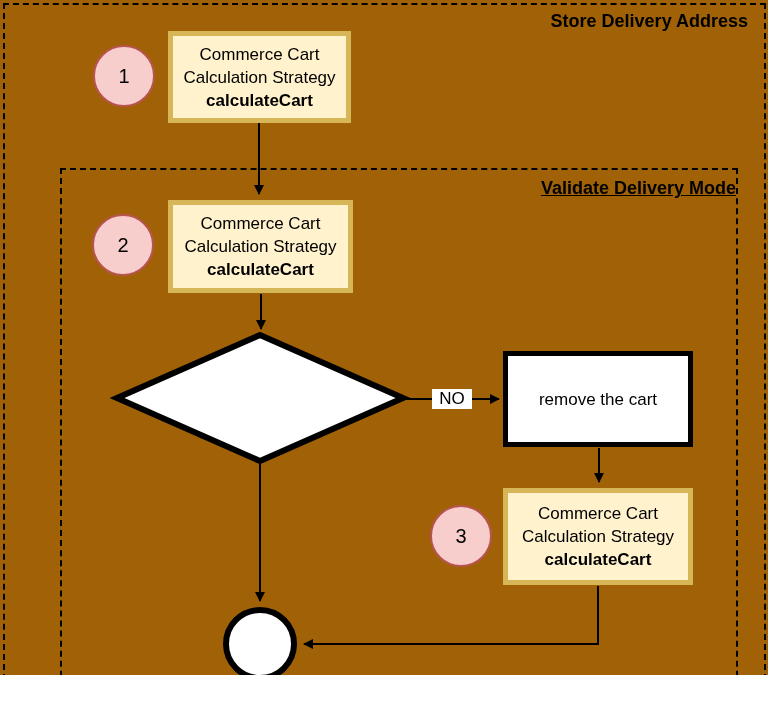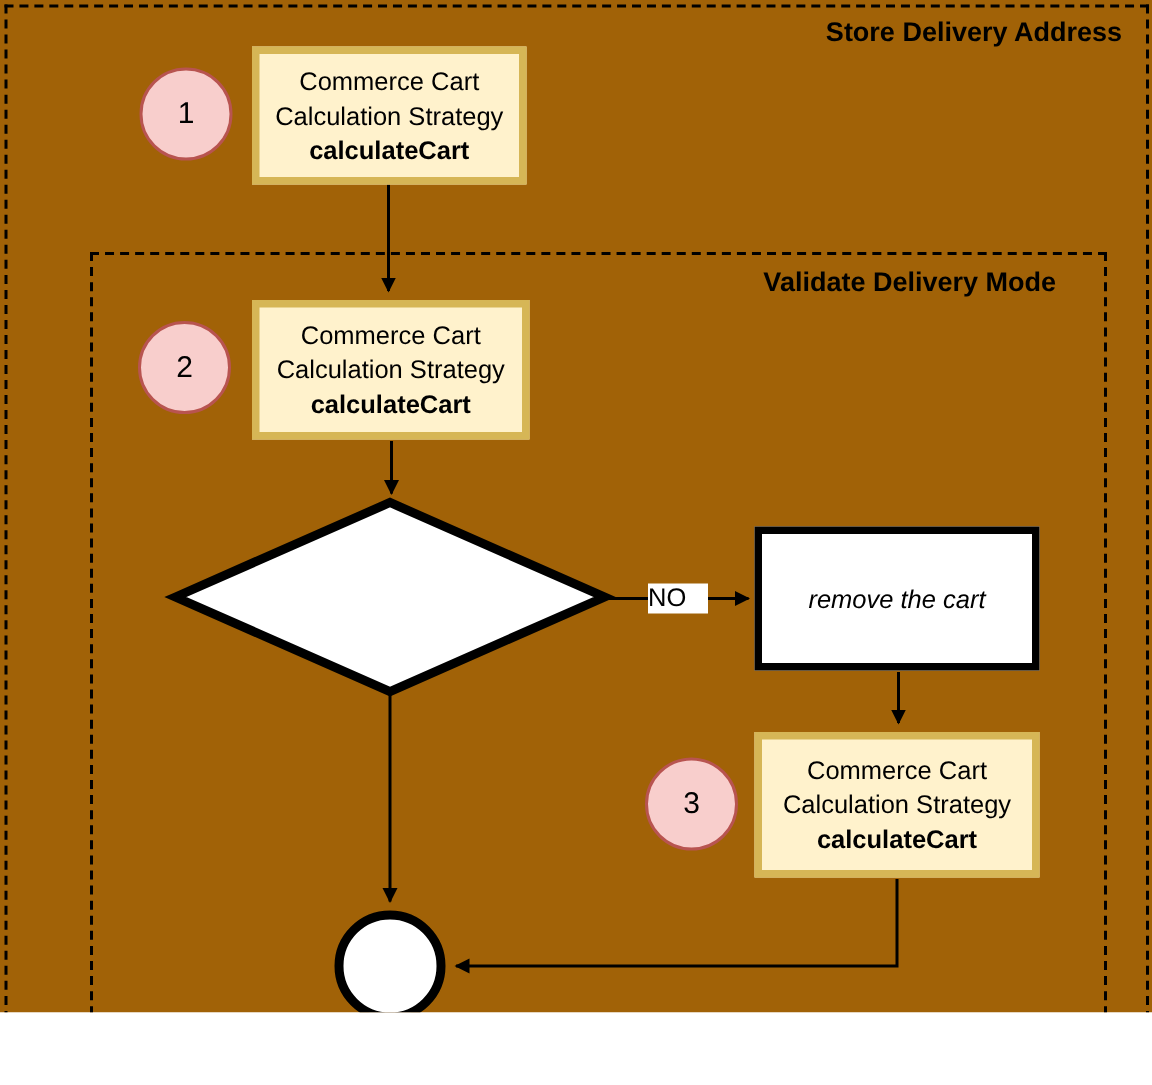--- a/index.html
+++ b/index.html
@@ -24,21 +24,21 @@
   #outer-region { left: 3px; top: 3px; width: 763px; height: 717px; }
   #inner-region { left: 60px; top: 168px; width: 678px; height: 539px; }
   .region-label {
     position: absolute;
     font-weight: bold;
     font-size: 18px;
     color: #000000;
     white-space: nowrap;
   }
   #outer-region-label { top: 11px; right: 20px; }
-  #inner-region-label { top: 178px; right: 64px; }
+  #inner-region-label { top: 178px; right: 32px; text-decoration: underline; }
 
   .step-box {
     position: absolute;
     box-sizing: border-box;
     background: #FFF2CC;
     border: 5px solid #D6B656;
     display: flex;
     flex-direction: column;
     align-items: center;
     justify-content: center;
@@ -80,38 +80,37 @@
     border: 5px solid #000000;
     display: flex;
     flex-direction: column;
     align-items: center;
     justify-content: center;
     text-align: left;
     font-size: 17px;
     line-height: 23px;
     color: #000000;
     z-index: 2;
-    font-style: italic;
   }
 
   #decision-label {
     position: absolute;
     left: 150px; top: 374px; width: 220px;
     text-align: center;
     font-size: 17px;
     line-height: 24px;
     color: #000000;
     white-space: pre-wrap;
     z-index: 3;
   }
 
   #no-label {
     position: absolute;
     left: 432px; top: 389px; width: 40px;
-    text-align: left;
+    text-align: center;
     font-size: 17px;
     color: #000000;
     background: #ffffff;
     z-index: 3;
   }
 
   #diagram-svg {
     position: absolute;
     left: 0; top: 0;
     z-index: 1;

